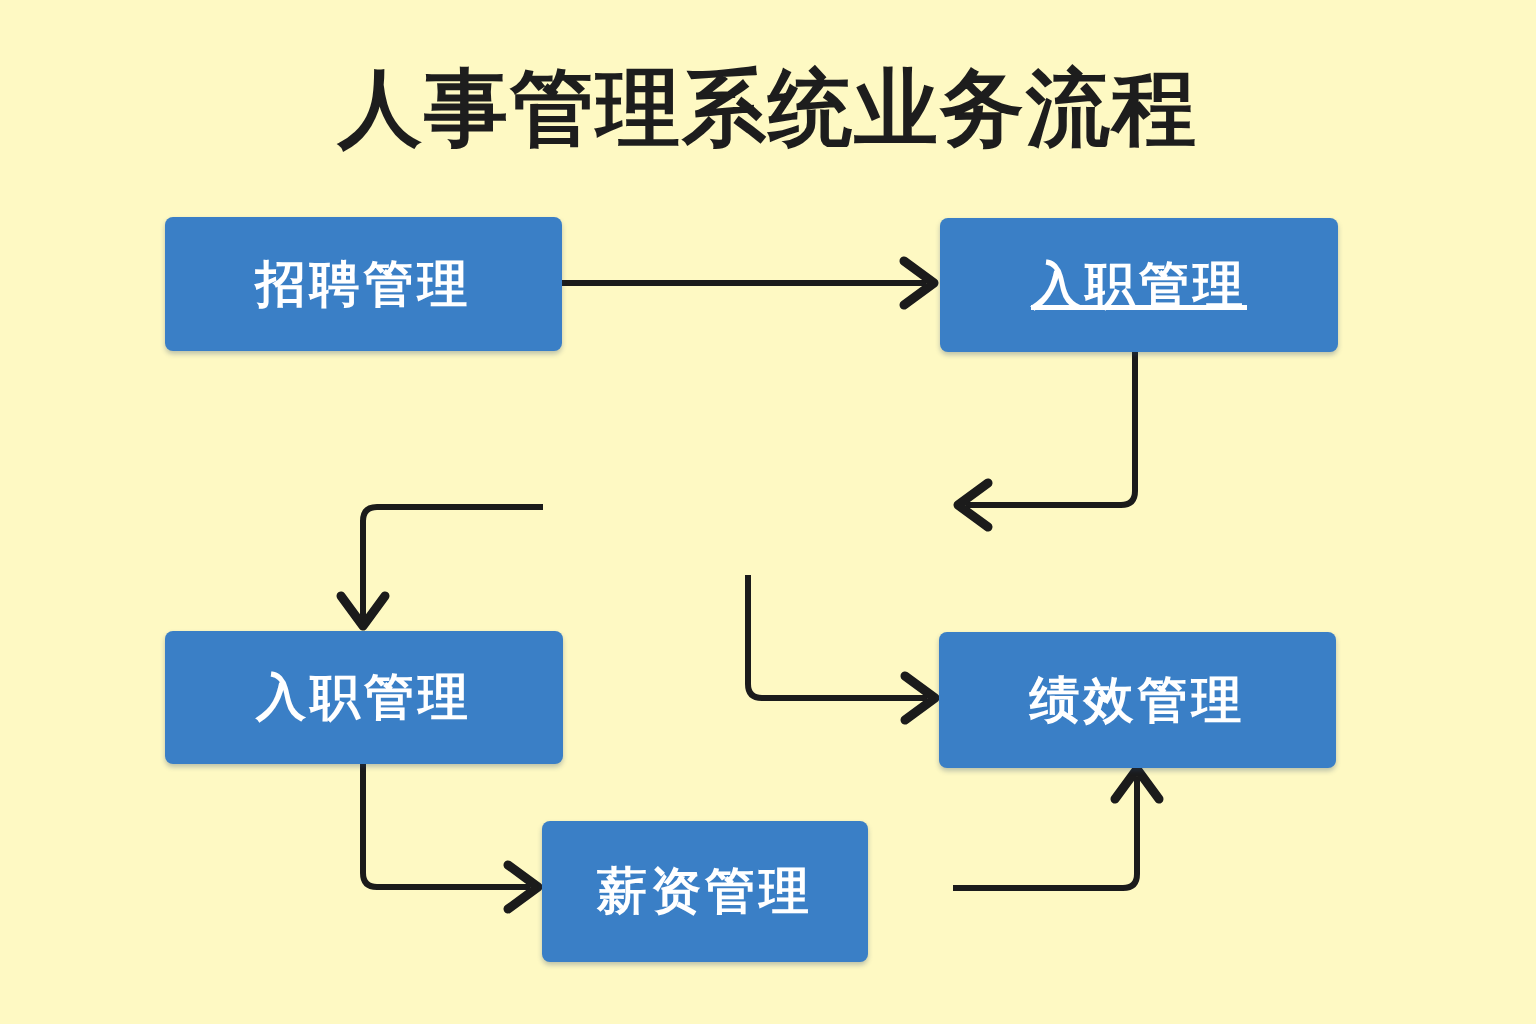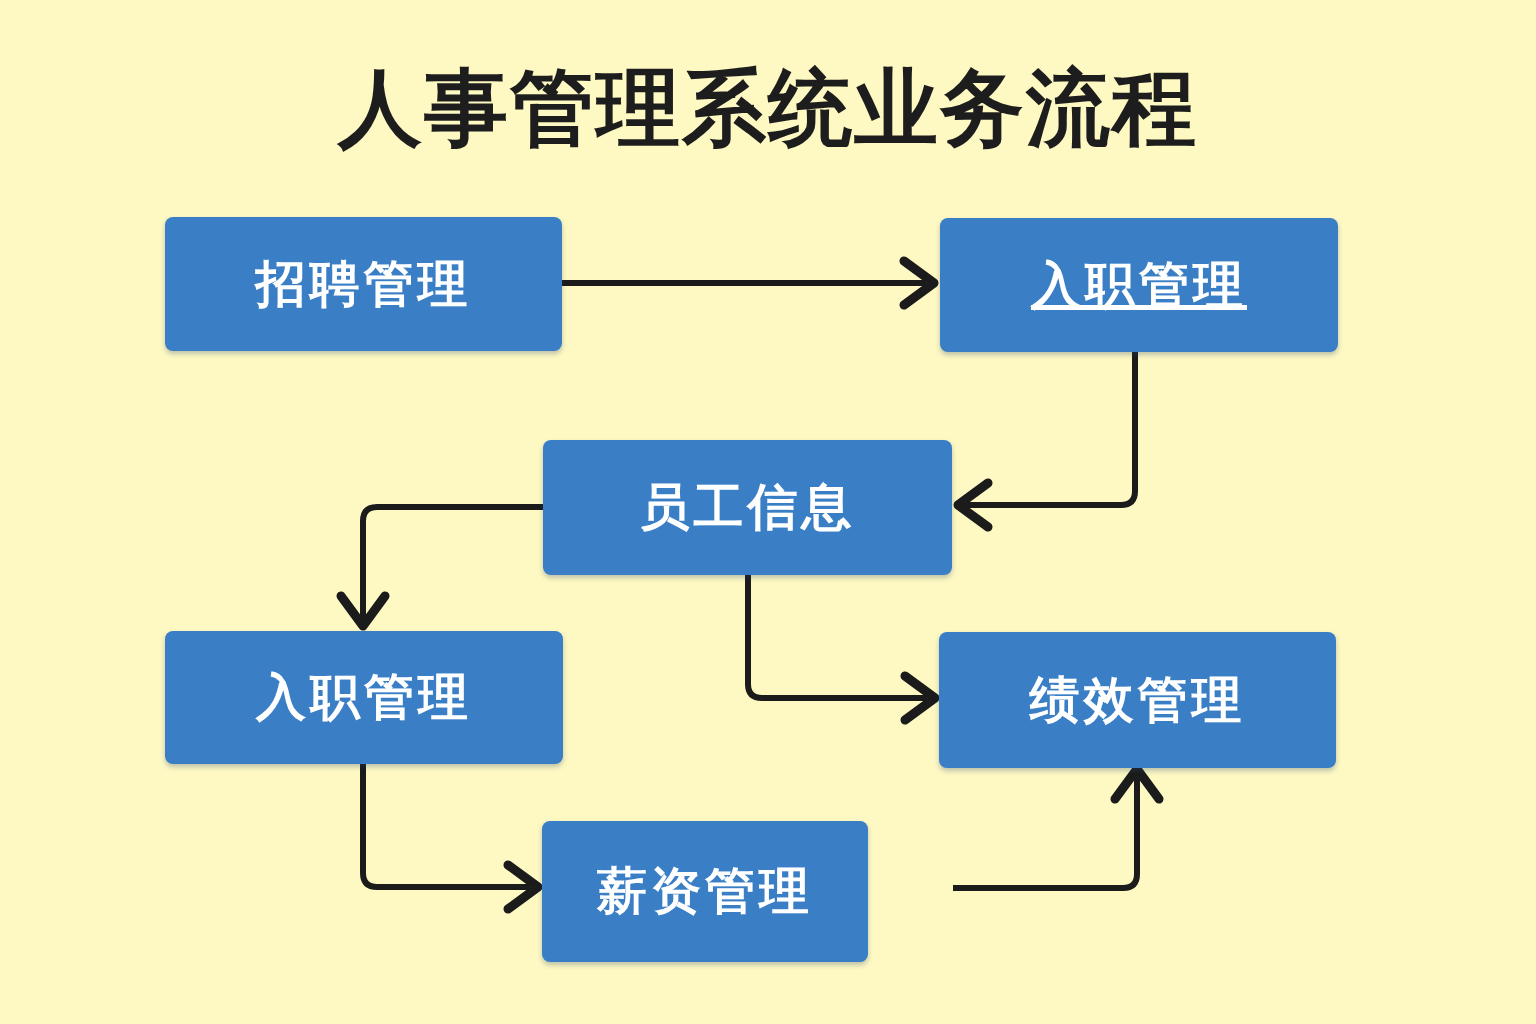--- a/index.html
+++ b/index.html
@@ -96,23 +96,20 @@
   </svg>
 
   <div class="node node-recruitment">
     <span>招聘管理</span>
   </div>
 
   <div class="node node-onboarding">
     <span>入职管理</span>
   </div>
 
-  <div class="node node-employee-info">
-    <span>员工信息</span>
-  </div>
 
   <div class="node node-attendance">
     <span>入职管理</span>
   </div>
 
   <div class="node node-performance">
     <span>绩效管理</span>
   </div>
 
   <div class="node node-salary">

